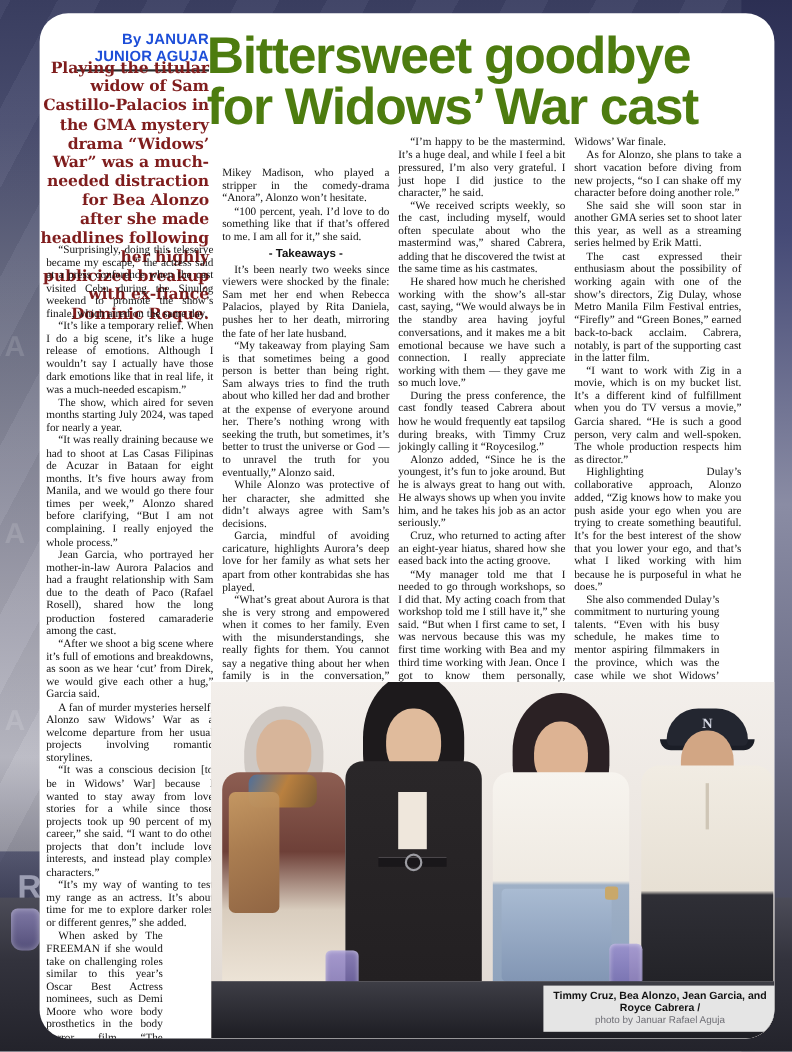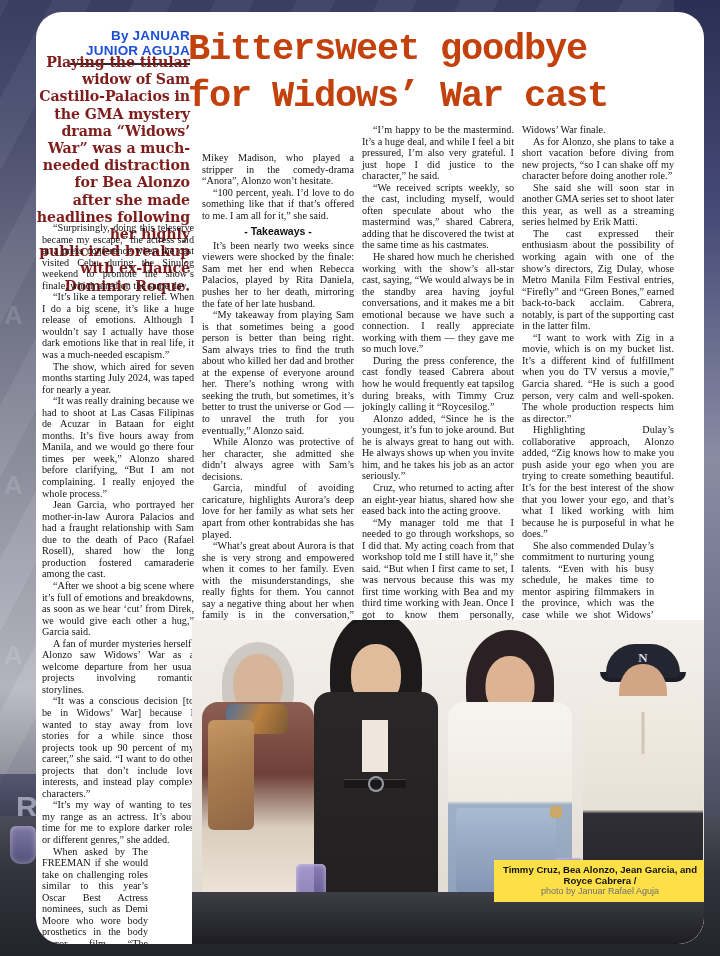--- a/index.html
+++ b/index.html
@@ -112,24 +112,24 @@
   .byline-rule {
     margin: 5px 0 0 34px;
     border-bottom: 2px solid #2b2b2b;
   }
 
   .headline {
     position: absolute;
     left: 152px;
     top: 14px;
     width: 520px;
-    color: #c2410c;
-    font-family: Liberation Mono, monospace;
-    font-weight: 700;
-    font-size: 37px;
+    color: #4d7c0f;
+    font-family: Liberation Sans, sans-serif;
+    font-weight: 700;
+    font-size: 47px;
     line-height: 47px;
     letter-spacing: -1.2px;
     white-space: pre-line;
   }
 
   
   .deck {
     position: absolute;
     left: 0;
     top: 42px;
@@ -259,23 +259,23 @@
                box-shadow: inset 0 0 5px rgba(255,255,255,.55); }
   #g1 { left: 104px; }
   #g2 { left: 362px; bottom: 44px; }
   .mic { position:absolute; left:236px; bottom:30px; width:48px; height:14px;
          background:#4b4b54; border-radius:10px; transform: rotate(-6deg); }
 
   
   #caption {
     position: absolute;
     left: 458px;
-    top: 848px;
+    top: 884px;
     width: 212px;
-    background: #fde047;
+    background: #e5e5e5;
     padding: 4px 6px 5px;
     text-align: center;
     font-family: "Liberation Sans", sans-serif;
   }
   #caption .names {
     font-weight: 700;
     font-size: 9.6px;
     line-height: 11px;
     color: #111;
   }

